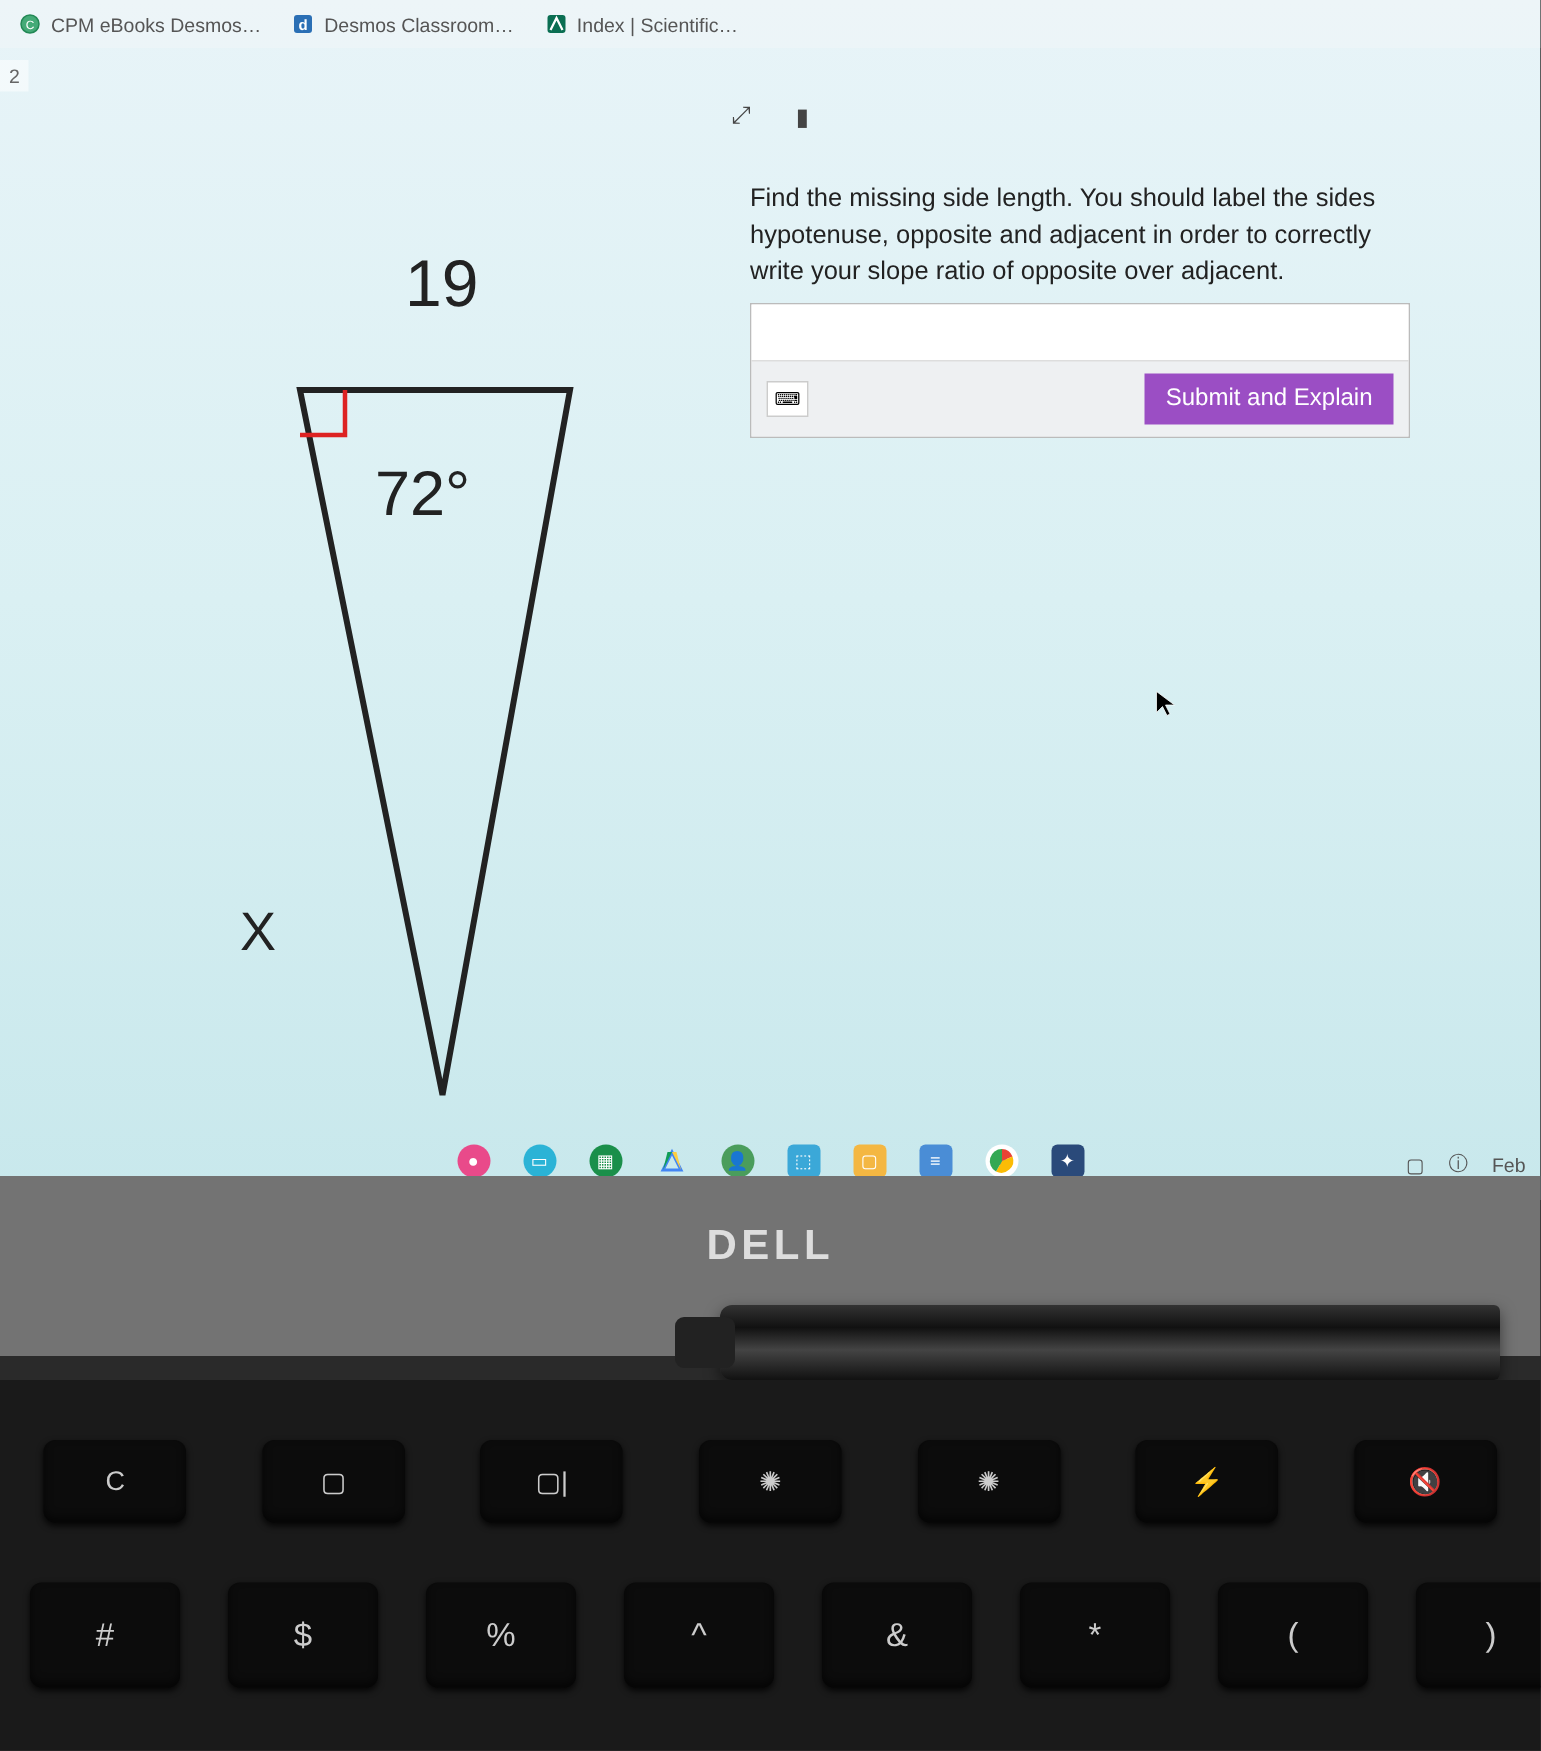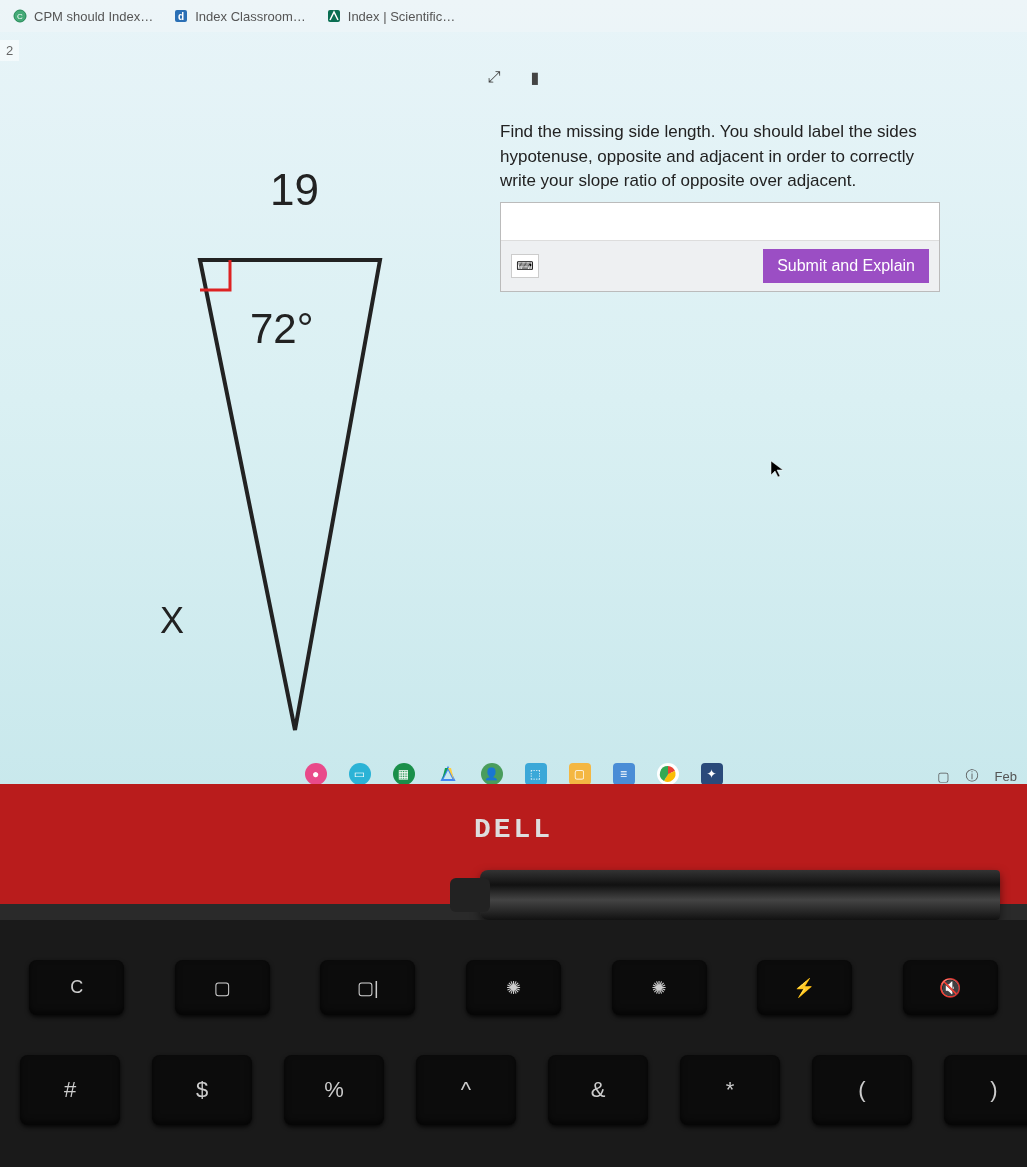--- a/index.html
+++ b/index.html
@@ -189,22 +189,21 @@
       font-size: 12px;
       color: #fff;
       cursor: pointer;
     }
     .bezel {
       position: absolute;
       top: 784px;
       left: 0;
       right: 0;
       height: 120px;
-      background: #b91c1c;
-      font-family: Liberation Mono, monospace;
+      background: #737373;
     }
     .dell-logo {
       position: absolute;
       top: 30px;
       left: 50%;
       transform: translateX(-50%);
       color: #ddd;
       font-size: 28px;
       font-weight: bold;
       letter-spacing: 3px;
@@ -270,30 +269,30 @@
 
 <div class="screen">
   <div class="bookmarks-bar">
     <div class="bookmark-item">
       <span class="icon-small">
         <svg viewBox="0 0 16 16">
             <circle cx="8" cy="8" r="6" fill="#4a7" stroke="#285" stroke-width="1"></circle>
             <text x="8" y="11" text-anchor="middle" font-size="8" fill="#fff">C</text>
           </svg>
       </span>
-      <span>CPM should Index…</span>
+      <span>CPM eBooks Desmos…</span>
     </div>
     <div class="bookmark-item">
       <span class="icon-small">
         <svg viewBox="0 0 16 16">
             <rect x="2" y="2" width="12" height="12" rx="2" fill="#2a6fb5"></rect>
             <text x="8" y="12" text-anchor="middle" font-size="10" fill="#fff" font-weight="bold">d</text>
           </svg>
       </span>
-      <span>Index Classroom…</span>
+      <span>Desmos Classroom…</span>
     </div>
     <div class="bookmark-item">
       <span class="icon-small">
         <svg viewBox="0 0 16 16">
             <rect x="2" y="2" width="12" height="12" rx="2" fill="#0a6e52"></rect>
             <path d="M4 12 L8 4 L12 12" stroke="#fff" stroke-width="1.5" fill="none"></path>
           </svg>
       </span>
       <span>Index | Scientific…</span>
     </div>

